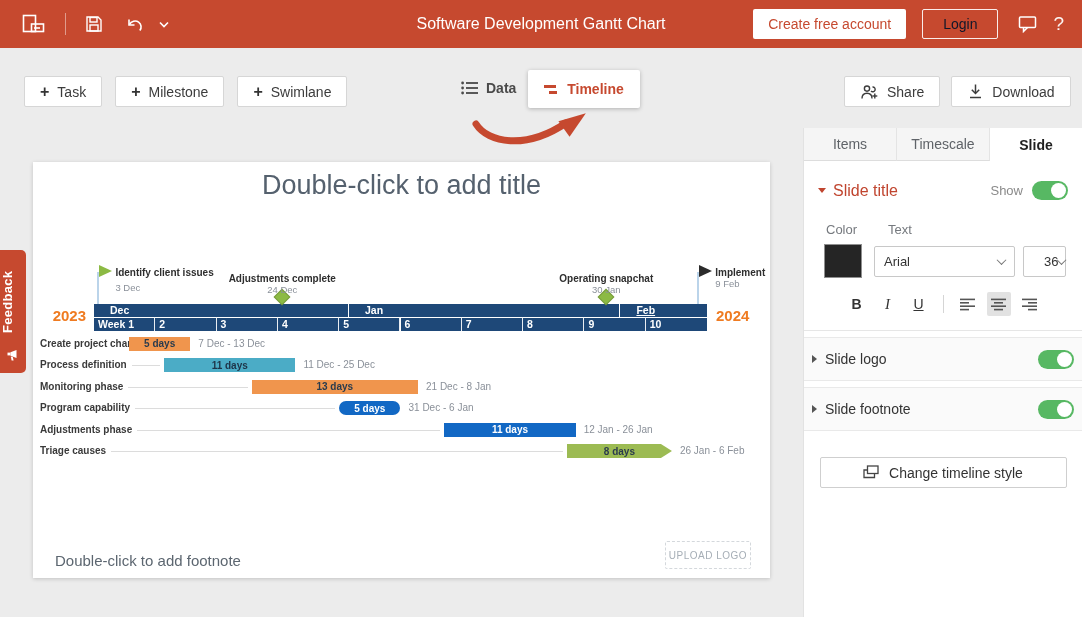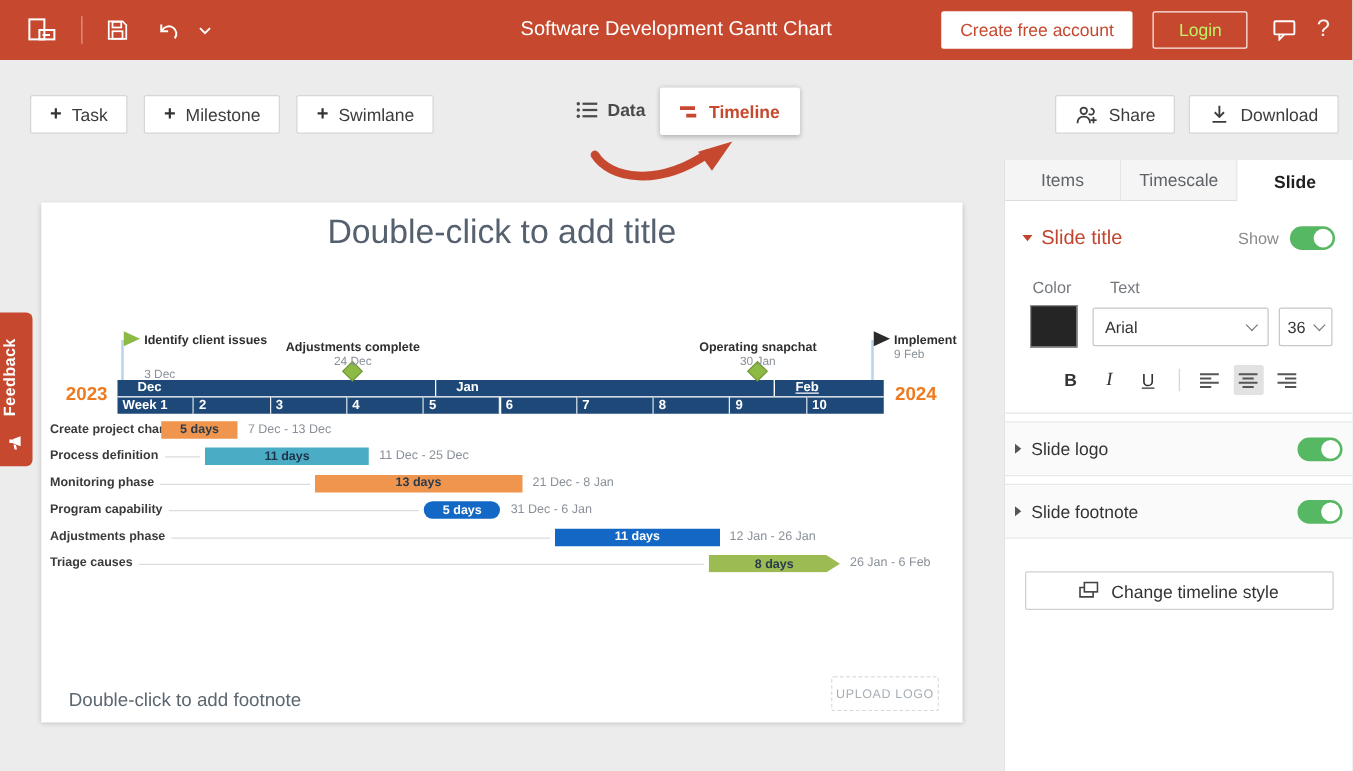--- a/index.html
+++ b/index.html
@@ -6,21 +6,21 @@
   html,body { width:1082px; height:617px; }
   body { position:relative; background:#ECECEC; font-family:"Liberation Sans",sans-serif; overflow:hidden; }
 
   
   .appbar { position:absolute; top:0; left:0; width:1082px; height:48px; background:#C6492F; display:flex; align-items:center; z-index:30; }
   .appbar-left { display:flex; align-items:center; gap:13px; padding-left:22px; }
   .appbar-divider { width:1px; height:22px; background:rgba(255,255,255,.45); margin:0 6px; }
   .appbar-title { position:absolute; left:50%; transform:translateX(-50%); color:#fff; font-size:16px; font-weight:500; white-space:nowrap; }
   .appbar-right { margin-left:auto; display:flex; align-items:center; gap:16px; padding-right:18px; }
   .btn-create { background:#fff; color:#C6492F; border:none; height:30px; padding:0 15px; font-size:14px; font-weight:500; border-radius:2px; font-family:inherit; cursor:pointer; }
-  .btn-login { background:transparent; color:#bef264; border:1px solid rgba(255,255,255,.9); height:30px; padding:0 20px; font-size:14px; border-radius:2px; font-family:inherit; cursor:pointer; }
+  .btn-login { background:transparent; color:#0f172a; border:1px solid rgba(255,255,255,.9); height:30px; padding:0 20px; font-size:14px; border-radius:2px; font-family:inherit; cursor:pointer; }
   .help-glyph { color:#fff; font-size:19px; font-weight:400; opacity:.95; }
 
   
   .left-actions { position:absolute; top:76px; left:24px; display:flex; gap:13px; }
   .tool-btn { display:inline-flex; align-items:center; gap:8px; background:#fff; border:1px solid #D6D6D6; border-radius:2px; height:31px; padding:0 15px; font-size:14px; color:#3C3C3C; font-family:inherit; cursor:pointer; }
   .tool-btn .plus { font-size:16px; font-weight:600; color:#333; }
   .data-tab { position:absolute; top:80px; left:461px; display:flex; align-items:center; gap:8px; font-size:14px; font-weight:600; color:#4A4A4A; cursor:pointer; }
   .timeline-tab { position:absolute; top:70px; left:528px; width:112px; height:38px; background:#fff; border-radius:2px; box-shadow:0 1px 4px rgba(0,0,0,.25); display:flex; align-items:center; justify-content:center; gap:8px; font-size:14px; font-weight:700; color:#C6492F; cursor:pointer; }
   .red-arrow { position:absolute; top:100px; left:468px; z-index:5; }
   .right-actions { position:absolute; top:76px; left:844px; display:flex; align-items:center; gap:11px; }
@@ -41,21 +41,21 @@
   .show-label { font-size:13px; color:#8A8A8A; }
   .toggle { width:36px; height:19px; border-radius:10px; background:#57B863; position:relative; cursor:pointer; flex:none; }
   .toggle::after { content:""; position:absolute; top:2px; right:2px; width:15px; height:15px; border-radius:50%; background:#fff; }
   .ct-labels { display:flex; margin-top:22px; font-size:13px; color:#75797E; }
   .ct-labels span:first-child { margin-left:8px; width:50px; }
   .ct-labels span:last-child { margin-left:12px; }
   .ct-row { display:flex; align-items:center; margin-top:7px; }
   .swatch { width:38px; height:34px; background:#252525; border:1px solid #8F8F8F; margin-left:6px; cursor:pointer; }
   .select { display:flex; align-items:center; justify-content:space-between; background:#fff; border:1px solid #C8C8C8; border-radius:2px; height:31px; padding:0 9px; font-size:13px; color:#333; cursor:pointer; }
   .sel-font { width:141px; margin-left:12px; }
-  .sel-size { width:43px; margin-left:8px; padding:0 6px; }
+  .sel-size { width:43px; margin-left:8px; padding:0 20px; }
   .chev { width:7px; height:7px; border-right:1.5px solid #777; border-bottom:1.5px solid #777; transform:rotate(45deg) translate(-1px,-1px); flex:none; }
   .fmt-row { display:flex; align-items:center; justify-content:center; gap:7px; margin-top:14px; }
   .fmt-btn { min-width:24px; height:24px; display:flex; align-items:center; justify-content:center; font-size:14px; color:#333; border-radius:2px; cursor:pointer; }
   .fmt-b { font-weight:700; }
   .fmt-i { font-style:italic; font-family:"Liberation Serif",serif; font-size:15px; }
   .fmt-u { text-decoration:underline; }
   .fmt-sep { width:1px; height:18px; background:#D5D5D5; margin:0 5px; }
   .fmt-btn.selected { background:#E2E2E2; }
   .panel-row { height:44px; display:flex; align-items:center; padding:0 8px; background:#FAFAFA; border-bottom:1px solid #E9E9E9; margin-top:6px; border-top:1px solid #E9E9E9; cursor:pointer; }
   .panel-row-label { font-size:14px; color:#333; }
@@ -326,21 +326,21 @@
       <div class="week-cell" style="left: 367.5px; top: 155px; width: 61.3px; height: 14px; border-right: 1px solid rgba(255, 255, 255, 0.9);">6</div>
       <div class="week-cell" style="left: 428.8px; top: 155px; width: 61.3px; height: 14px; border-right: 1px solid rgba(255, 255, 255, 0.9);">7</div>
       <div class="week-cell" style="left: 490.1px; top: 155px; width: 61.3px; height: 14px; border-right: 1px solid rgba(255, 255, 255, 0.9);">8</div>
       <div class="week-cell" style="left: 551.4px; top: 155px; width: 61.3px; height: 14px; border-right: 1px solid rgba(255, 255, 255, 0.9);">9</div>
       <div class="week-cell" style="left: 612.7px; top: 155px; width: 61.3px; height: 14px;">10</div>
       <div class="year-label" style="left: 15px; top: 145px; width: 38px; text-align: right;">2023</div>
       <div class="year-label" style="left: 683px; top: 145px;">2024</div>
       <div class="ms-pole" style="left: 64.3786px; top: 110px; height: 32px;"></div>
       <div class="ms-pennant" style="left: 66.3786px; top: 103px; border-left: 13px solid rgb(140, 186, 68);"></div>
       <div class="ms-name" style="left: 82.3786px; top: 105px;">Identify client issues</div>
-      <div class="ms-date" style="left: 82.3786px; top: 132px;">3 Dec</div>
+      <div class="ms-date" style="left: 82.3786px; top: 120px;">3 Dec</div>
       <div class="ms-diamond" style="left: 243.279px; top: 129px; background: rgb(140, 186, 68); border: 1px solid rgba(0, 0, 0, 0.18);"></div>
       <div class="ms-name ms-center" style="left: 169.279px; top: 111px;">Adjustments complete</div>
       <div class="ms-date ms-center" style="left: 169.279px; top: 122px;">24 Dec</div>
       <div class="ms-diamond" style="left: 567.293px; top: 129px; background: rgb(140, 186, 68); border: 1px solid rgba(0, 0, 0, 0.18);"></div>
       <div class="ms-name ms-center" style="left: 493.293px; top: 111px;">Operating snapchat</div>
       <div class="ms-date ms-center" style="left: 493.293px; top: 122px;">30 Jan</div>
       <div class="ms-pole" style="left: 664.243px; top: 110px; height: 32px;"></div>
       <div class="ms-pennant" style="left: 666.243px; top: 103px; border-left: 13px solid rgb(43, 43, 43);"></div>
       <div class="ms-name" style="left: 682.243px; top: 105px;">Implement</div>
       <div class="ms-date" style="left: 682.243px; top: 116px;">9 Feb</div>

